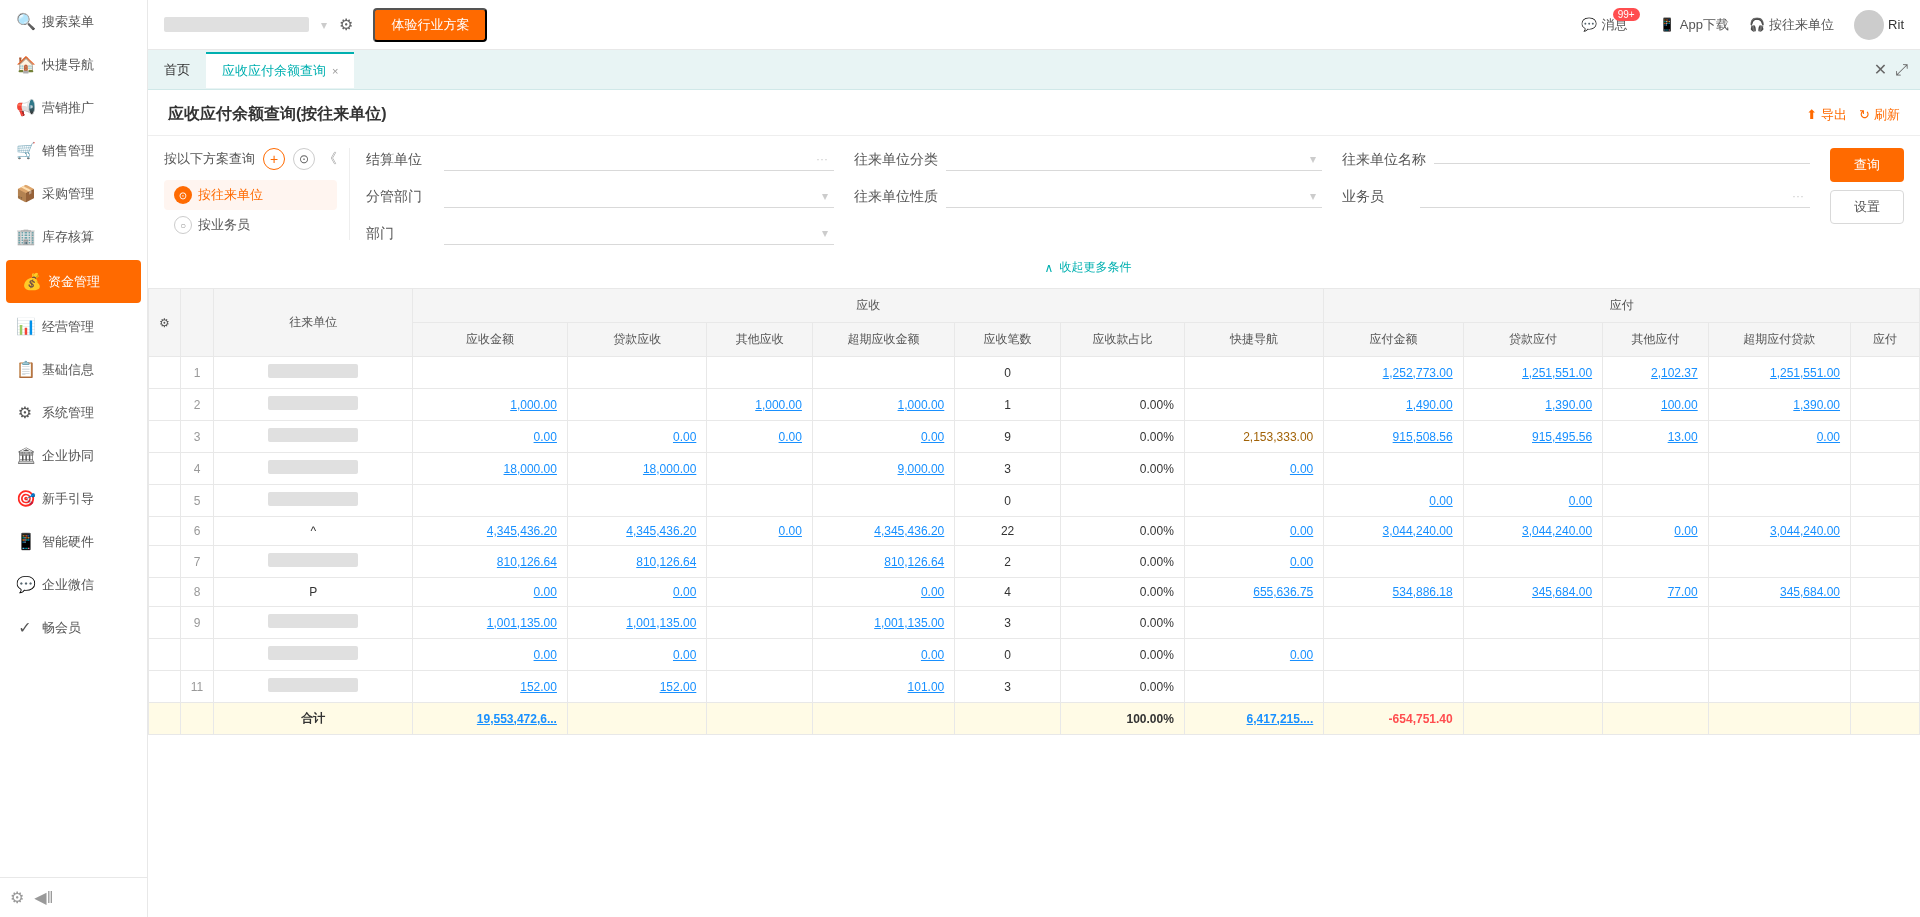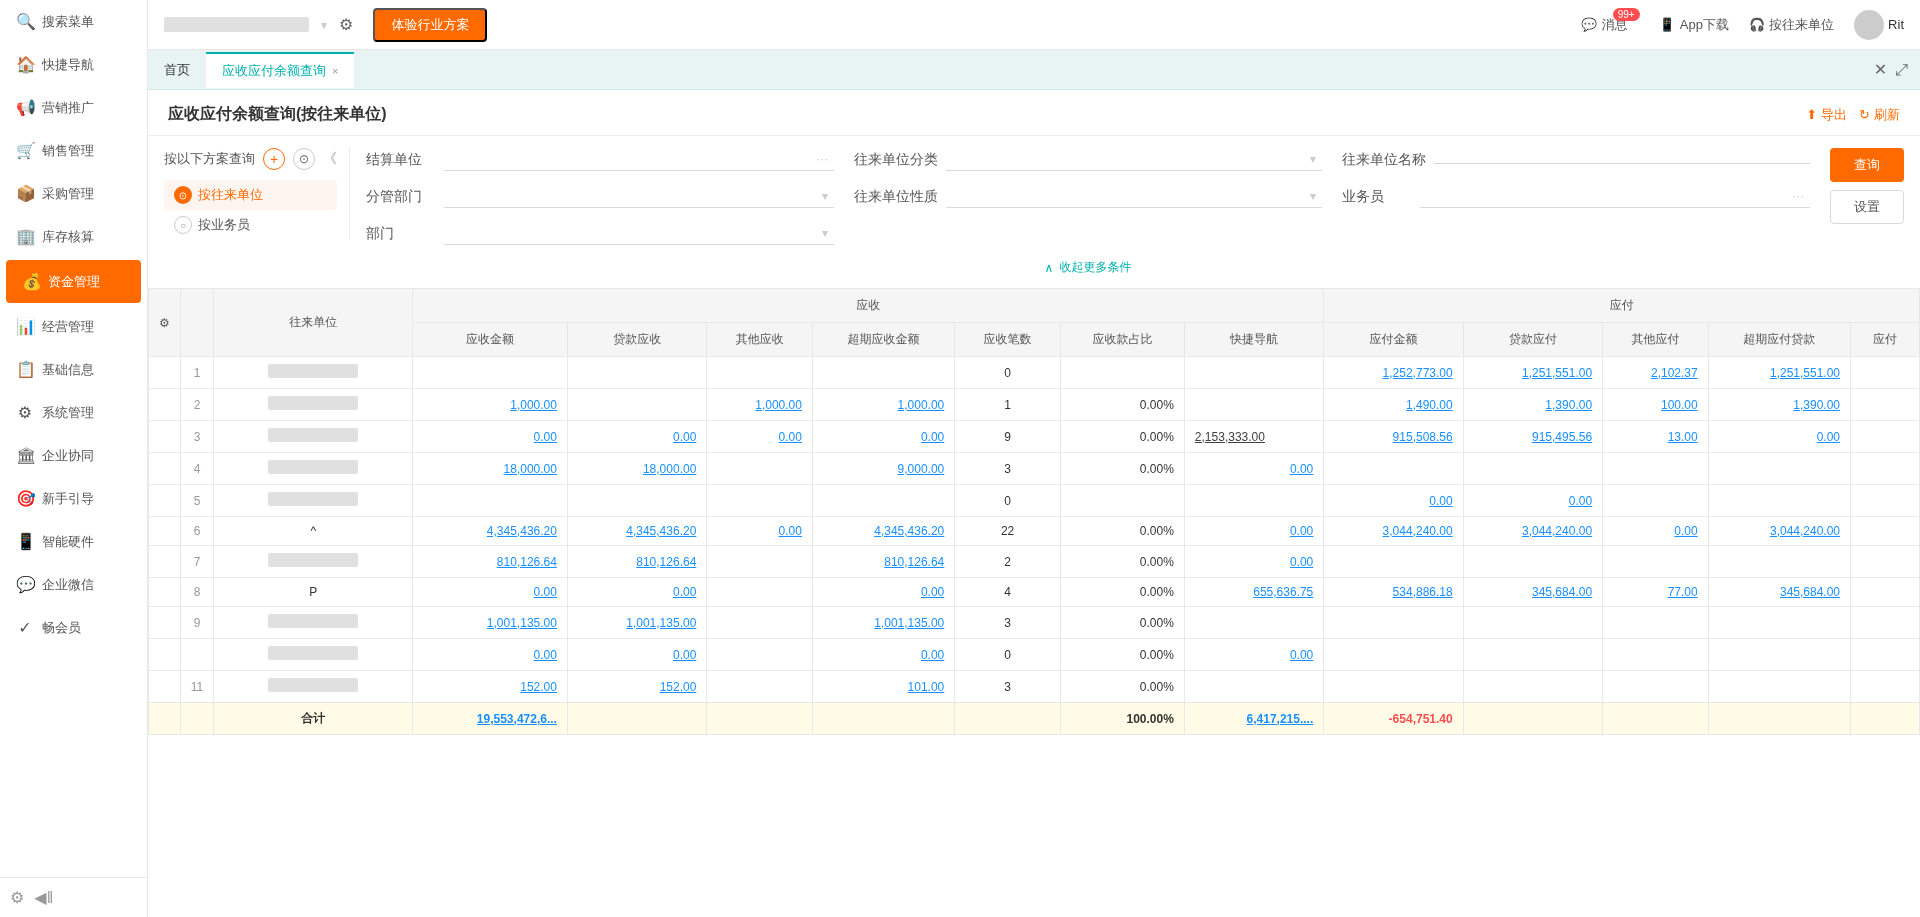--- a/index.html
+++ b/index.html
@@ -362,21 +362,21 @@
             <tr>
               <td></td>
               <td style="color: rgb(153, 153, 153); text-align: center;">3</td>
               <td><span style="background: rgb(224, 224, 224); border-radius: 2px; display: inline-block; width: 90px; height: 14px;"></span></td>
               <td style="text-align: right; color: rgb(24, 144, 255); text-decoration: underline; cursor: pointer;">0.00</td>
               <td style="text-align: right; color: rgb(24, 144, 255); text-decoration: underline; cursor: pointer;">0.00</td>
               <td style="text-align: right; color: rgb(24, 144, 255); text-decoration: underline; cursor: pointer;">0.00</td>
               <td style="text-align: right; color: rgb(24, 144, 255); text-decoration: underline; cursor: pointer;">0.00</td>
               <td style="text-align: center;">9</td>
               <td style="text-align: right;">0.00%</td>
-              <td style="text-align: left; color: #404040; text-decoration: underline; cursor: pointer;">2,153,333.00</td>
+              <td style="text-align: right; color: #a16207; cursor: pointer;">2,153,333.00</td>
               <td style="text-align: right; color: rgb(24, 144, 255); text-decoration: underline; cursor: pointer;">915,508.56</td>
               <td style="text-align: right; color: rgb(24, 144, 255); text-decoration: underline; cursor: pointer;">915,495.56</td>
               <td style="text-align: right; color: rgb(24, 144, 255); text-decoration: underline; cursor: pointer;">13.00</td>
               <td style="text-align: right; color: rgb(24, 144, 255); text-decoration: underline; cursor: pointer;">0.00</td>
               <td style="text-align: right;"></td>
             </tr>
             <tr>
               <td></td>
               <td style="color: rgb(153, 153, 153); text-align: center;">4</td>
               <td><span style="background: rgb(224, 224, 224); border-radius: 2px; display: inline-block; width: 90px; height: 14px;"></span></td>

